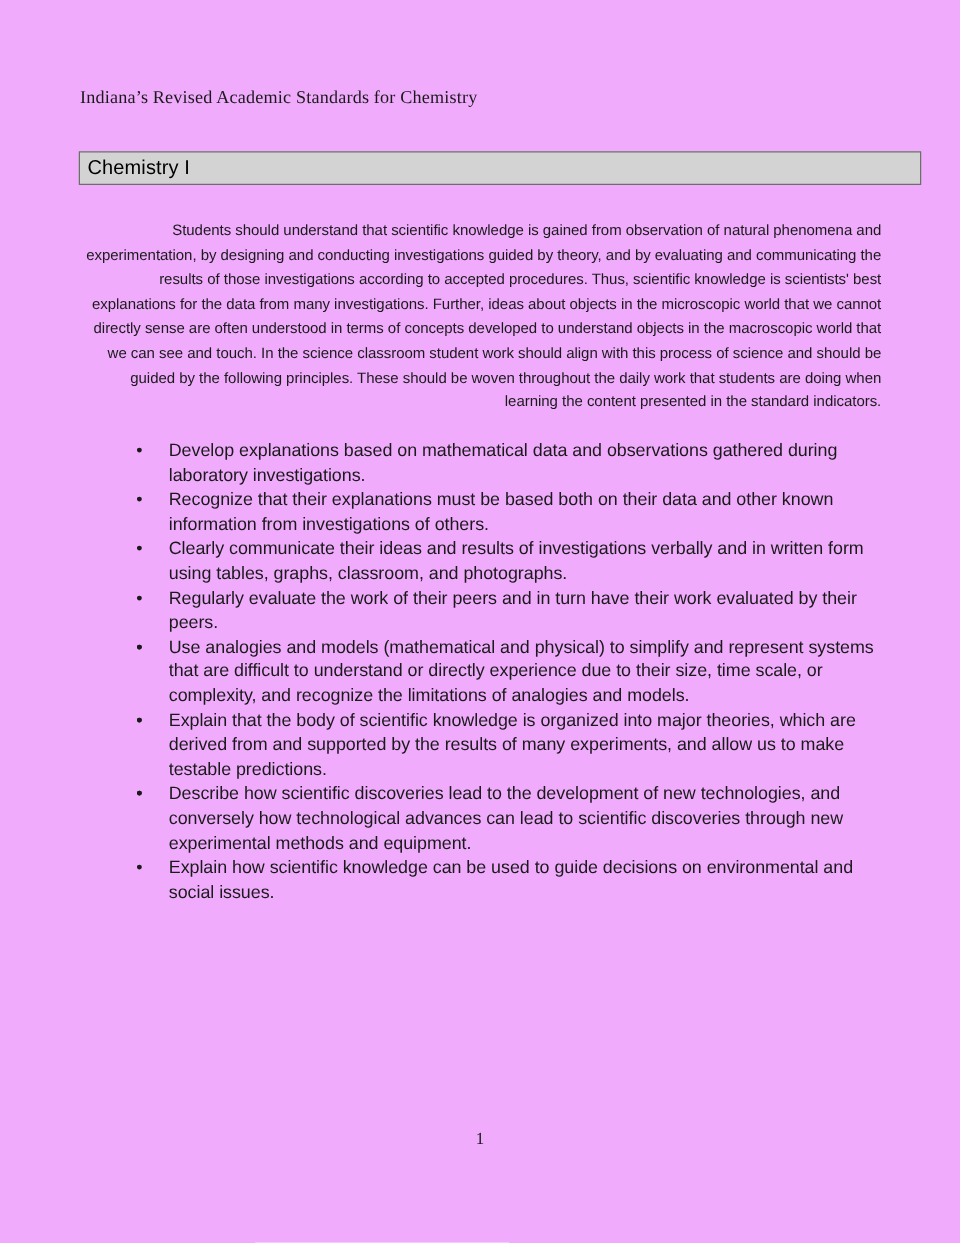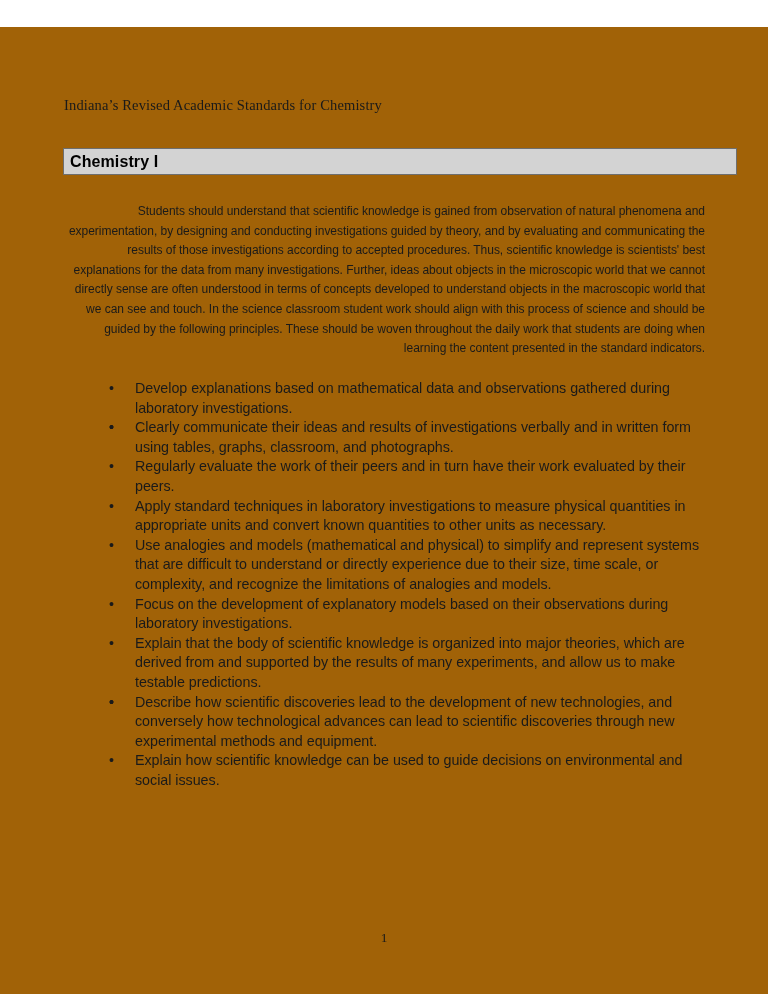--- a/index.html
+++ b/index.html
@@ -11,22 +11,21 @@
     width: 768px;
     height: 994px;
     position: relative;
     font-family: "Liberation Sans", sans-serif;
     color: #000000;
     overflow: hidden;
   }
   .page {
     position: absolute;
     inset: 0;
-    background: #a16207;
-    margin-top: 27px;
+    background: #f0abfc;
   }
   .doc-header {
     position: absolute;
     left: 64px;
     top: 69px;
     font-family: "Liberation Serif", serif;
     font-size: 14.5px;
     line-height: 18px;
     color: #1a1a1a;
     letter-spacing: 0.15px;
@@ -40,21 +39,21 @@
     height: 27px;
     background: #d3d3d3;
     border: 1px solid #6e6e6e;
     box-sizing: border-box;
     display: flex;
     align-items: center;
   }
   .title-box .title-text {
     font-family: "Liberation Sans", sans-serif;
     font-size: 16px;
-    font-weight: bold;
+    font-weight: normal;
     color: #000000;
     padding-left: 6px;
     letter-spacing: 0.1px;
   }
   .intro-paragraph {
     position: absolute;
     left: 64px;
     top: 163px;
     width: 641px;
     font-size: 12px;
@@ -108,26 +107,26 @@
   <div class="doc-header">Indiana’s Revised Academic Standards for Chemistry</div>
 
   <div class="title-box">
     <span class="title-text">Chemistry I</span>
   </div>
 
   <p class="intro-paragraph">Students should understand that scientific knowledge is gained from observation of natural phenomena and experimentation, by designing and conducting investigations guided by theory, and by evaluating and communicating the results of those investigations according to accepted procedures. Thus, scientific knowledge is scientists' best explanations for the data from many investigations. Further, ideas about objects in the microscopic world that we cannot directly sense are often understood in terms of concepts developed to understand objects in the macroscopic world that we can see and touch.  In the science classroom student work should align with this process of science and should be guided by the following principles. These should be woven throughout the daily work that students are doing when learning the content presented in the standard indicators.</p>
 
   <ul class="principles-list" id="principles-list">
       <li><span class="bullet-dot">•</span><span>Develop explanations based on mathematical data and observations gathered during laboratory investigations.</span></li>
-      <li><span class="bullet-dot">•</span></li>
+      <li><span class="bullet-dot">•</span><span>Recognize that their explanations must be based both on their data and other known information from investigations of others.</span></li>
       <li><span class="bullet-dot">•</span><span>Clearly communicate their ideas and results of investigations verbally and in written form using tables, graphs, classroom, and photographs.</span></li>
       <li><span class="bullet-dot">•</span><span>Regularly evaluate the work of their peers and in turn have their work evaluated by their peers.</span></li>
-      <li><span class="bullet-dot">•</span><span>Apply standard techniques in laboratory investigations to measure physical quantities in appropriate units and convert known quantities to other units as necessary.</span></li>
+      <li><span class="bullet-dot">•</span></li>
       <li><span class="bullet-dot">•</span><span>Use analogies and models (mathematical and physical) to simplify and represent systems that are difficult to understand or directly experience due to their size, time scale, or complexity, and recognize the limitations of analogies and models.</span></li>
-      <li><span class="bullet-dot">•</span><span>Focus on the development of explanatory models based on their observations during laboratory investigations.</span></li>
+      <li><span class="bullet-dot">•</span></li>
       <li><span class="bullet-dot">•</span><span>Explain that the body of scientific knowledge is organized into major theories, which are derived from and supported by the results of many experiments, and allow us to make testable predictions.</span></li>
       <li><span class="bullet-dot">•</span></li>
       <li><span class="bullet-dot">•</span><span>Describe how scientific discoveries lead to the development of new technologies, and conversely how technological advances can lead to scientific discoveries through new experimental methods and equipment.</span></li>
       <li><span class="bullet-dot">•</span><span>Explain how scientific knowledge can be used to guide decisions on environmental and social issues.</span></li>
     </ul>
 
   <div class="page-number">1</div>
 
 </div>
 

